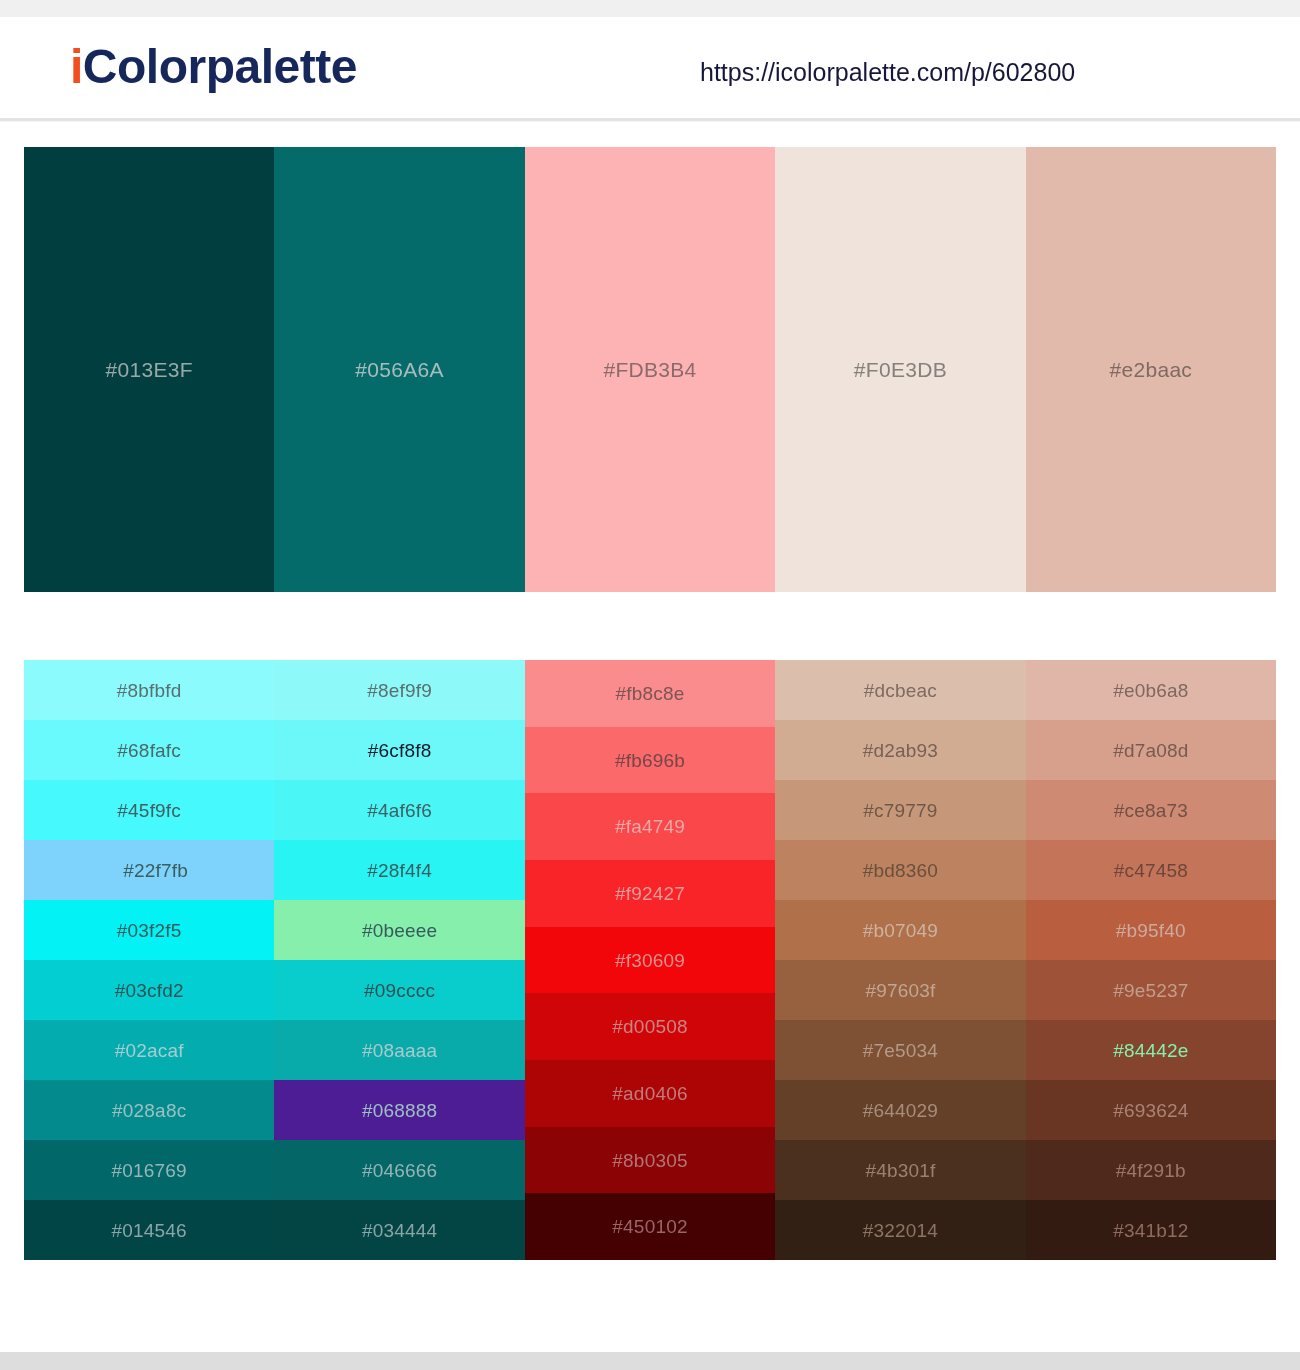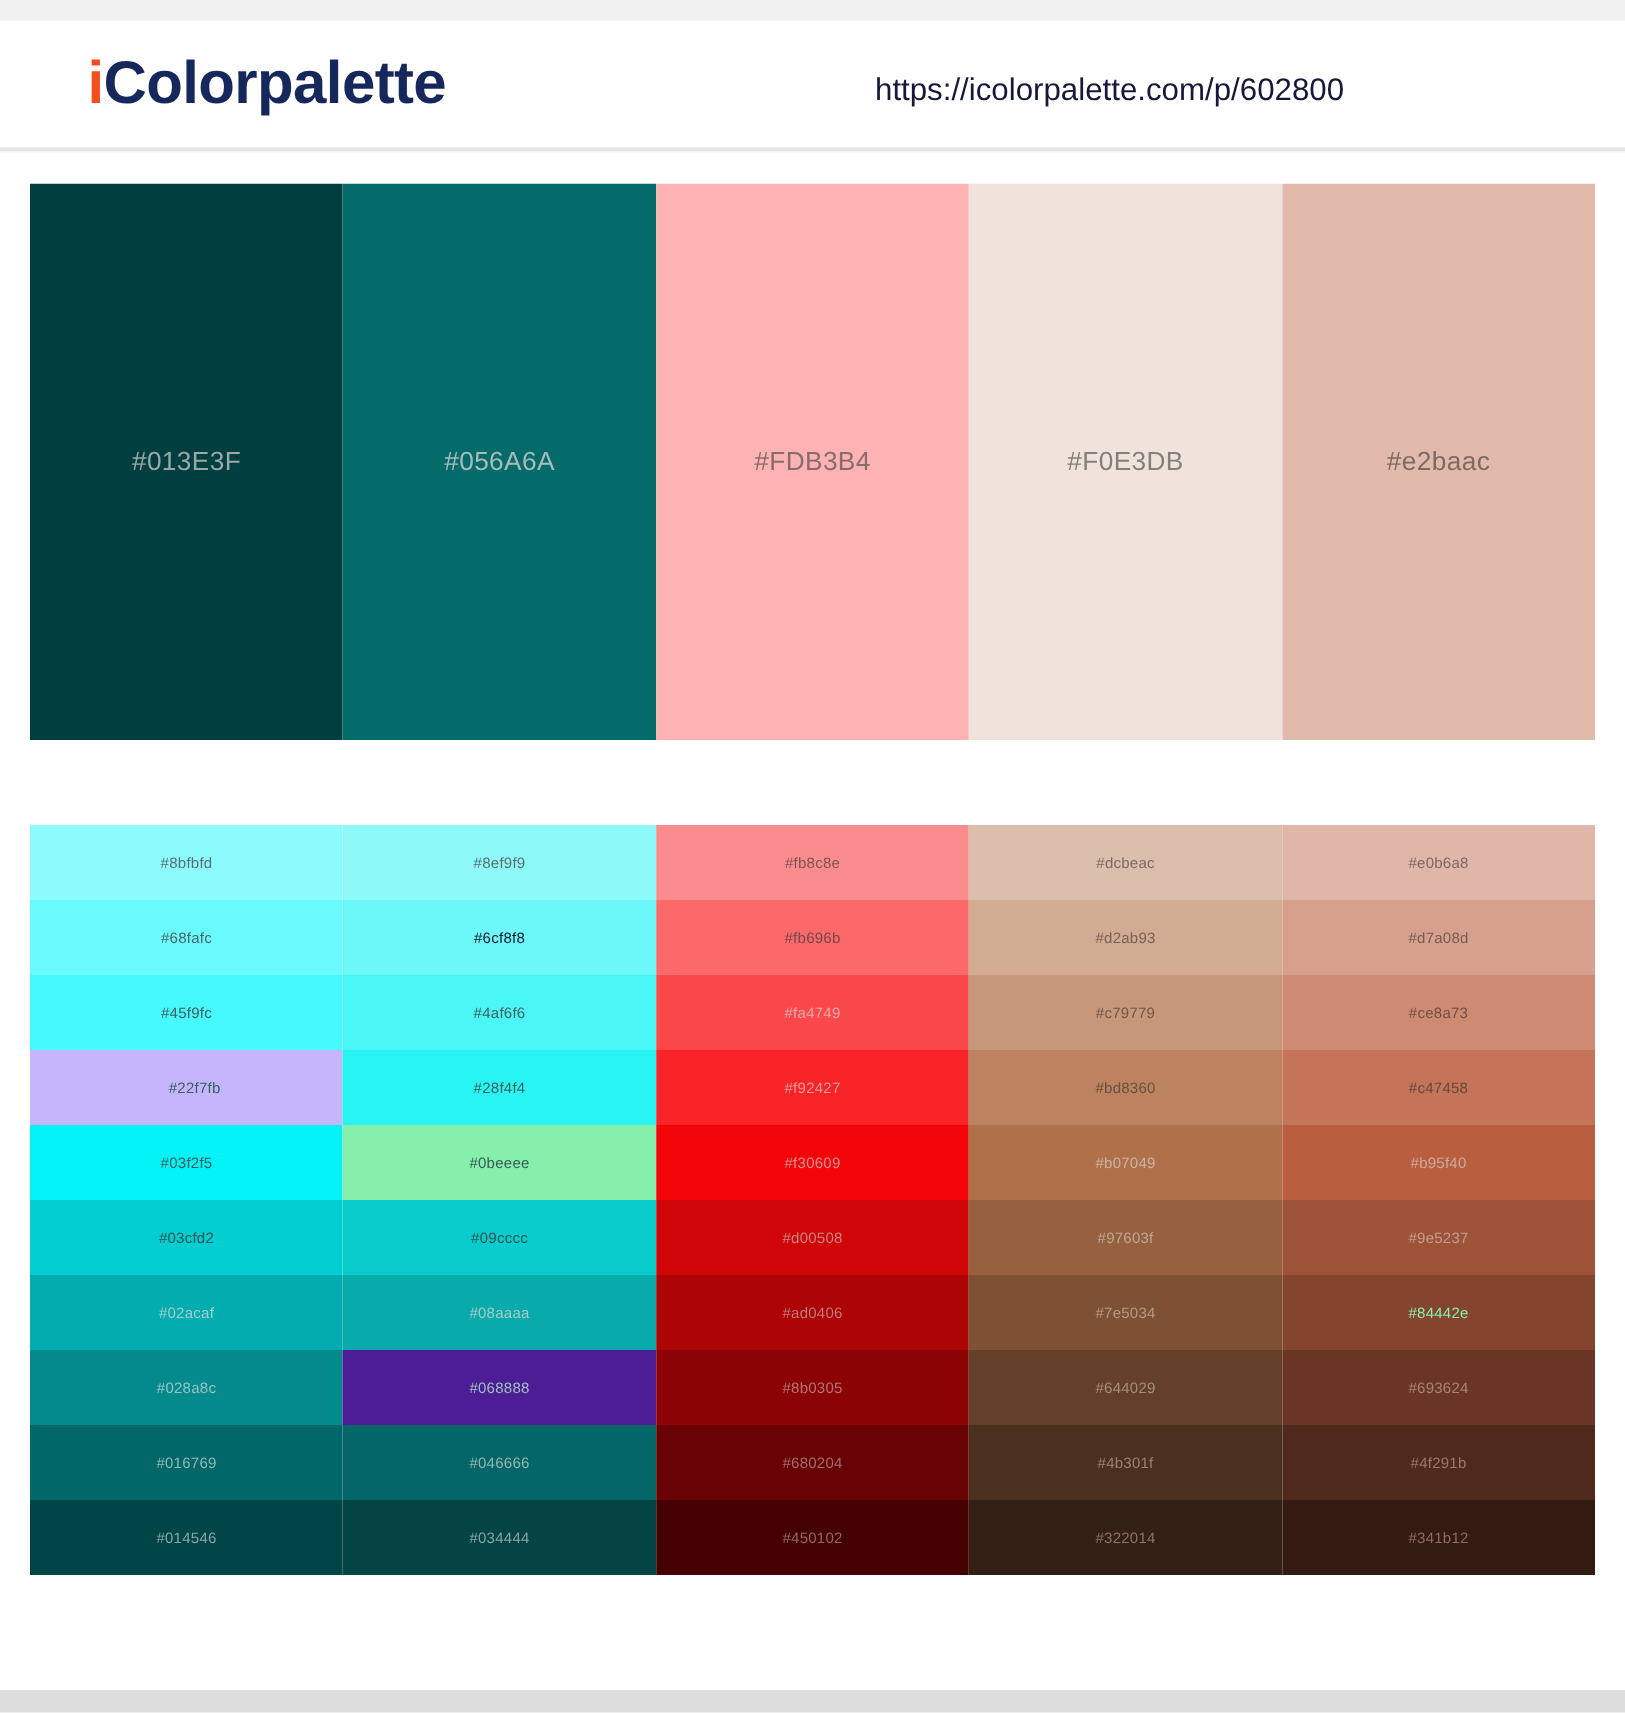--- a/index.html
+++ b/index.html
@@ -116,21 +116,21 @@
     flex-direction: column;
   }
   .shade-cell {
     flex: 1 1 0;
     display: flex;
     align-items: center;
     justify-content: center;
     position: relative;
   }
   .shade-label {
-    font-size: 12px;
+    font-size: 19px;
     line-height: 1;
     letter-spacing: 0.2px;
     user-select: none;
   }
 
   
   .bottom-strip {
     position: absolute;
     left: 0;
     top: 1352px;
@@ -177,21 +177,21 @@
     <div class="shade-col">
       <div class="shade-cell" style="background: rgb(139, 251, 253);">
         <span class="shade-label" style="color: rgb(91, 111, 112);">#8bfbfd</span>
       </div>
       <div class="shade-cell" style="background: rgb(104, 250, 252);">
         <span class="shade-label" style="color: rgb(77, 103, 104);">#68fafc</span>
       </div>
       <div class="shade-cell" style="background: rgb(69, 249, 252);">
         <span class="shade-label" style="color: rgb(64, 96, 97);">#45f9fc</span>
       </div>
-      <div class="shade-cell" style="background: #c4b5fd; padding-left: 13px;">
+      <div class="shade-cell" style="background: #7dd3fc; padding-left: 13px;">
         <span class="shade-label" style="color: rgb(59, 93, 94);">#22f7fb</span>
       </div>
       <div class="shade-cell" style="background: rgb(3, 242, 245);">
         <span class="shade-label" style="color: rgb(55, 91, 92);">#03f2f5</span>
       </div>
       <div class="shade-cell" style="background: rgb(3, 207, 210);">
         <span class="shade-label" style="color: rgb(47, 82, 83);">#03cfd2</span>
       </div>
       <div class="shade-cell" style="background: rgb(2, 172, 175);">
         <span class="shade-label" style="color: rgb(169, 205, 206);">#02acaf</span>
@@ -256,23 +256,20 @@
       </div>
       <div class="shade-cell" style="background: rgb(208, 5, 8);">
         <span class="shade-label" style="color: rgb(204, 131, 132);">#d00508</span>
       </div>
       <div class="shade-cell" style="background: rgb(173, 4, 6);">
         <span class="shade-label" style="color: rgb(191, 124, 125);">#ad0406</span>
       </div>
       <div class="shade-cell" style="background: rgb(139, 3, 5);">
         <span class="shade-label" style="color: rgb(178, 117, 119);">#8b0305</span>
       </div>
-      <div class="shade-cell" style="background: rgb(104, 2, 4);">
-        <span class="shade-label" style="color: rgb(164, 109, 110);">#680204</span>
-      </div>
       <div class="shade-cell" style="background: rgb(69, 1, 2);">
         <span class="shade-label" style="color: rgb(150, 102, 104);">#450102</span>
       </div>
     </div>
     <div class="shade-col">
       <div class="shade-cell" style="background: rgb(220, 190, 172);">
         <span class="shade-label" style="color: rgb(123, 107, 99);">#dcbeac</span>
       </div>
       <div class="shade-cell" style="background: rgb(210, 171, 147);">
         <span class="shade-label" style="color: rgb(117, 97, 86);">#d2ab93</span>

